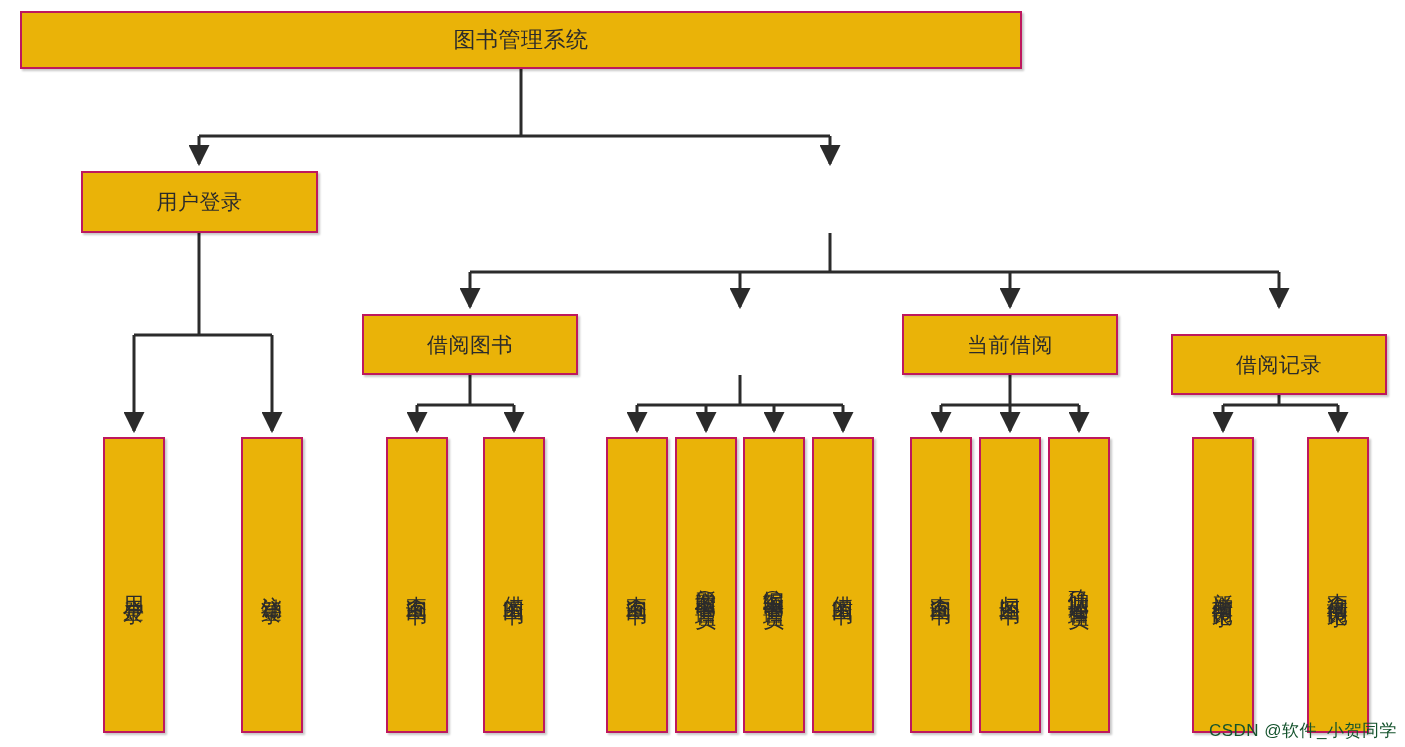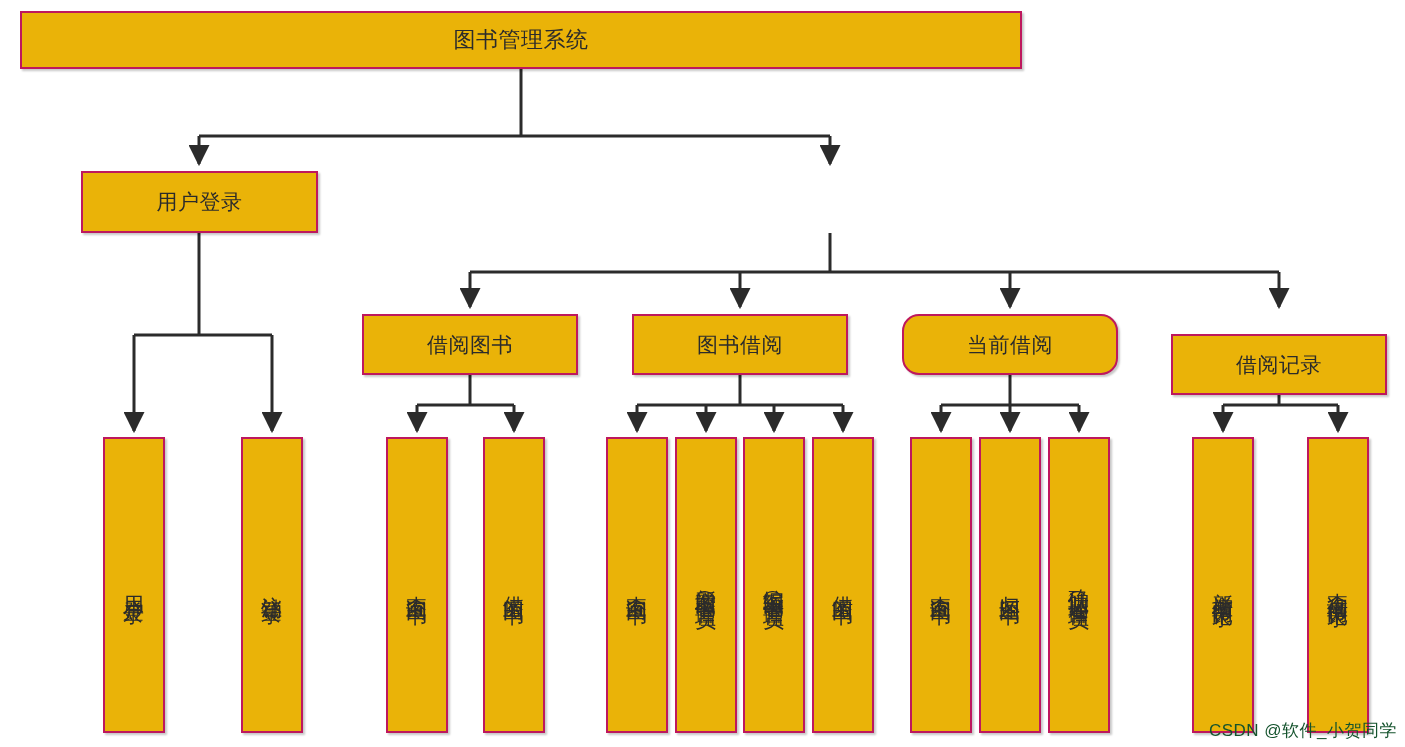--- a/index.html
+++ b/index.html
@@ -129,24 +129,21 @@
     <span class="label-h">图书管理系统</span>
   </div>
 
   <div class="node" style="left:81px; top:171px; width:237px; height:62px;">
     <span class="label-h">用户登录</span>
   </div>
 
   <div class="node" style="left:362px; top:314px; width:216px; height:61px;">
     <span class="label-h">借阅图书</span>
   </div>
-  <div class="node" style="left:632px; top:314px; width:216px; height:61px;">
-    <span class="label-h">图书借阅</span>
-  </div>
-  <div class="node" style="left:902px; top:314px; width:216px; height:61px;border-radius:17px;">
+  <div class="node" style="left:902px; top:314px; width:216px; height:61px;">
     <span class="label-h">当前借阅</span>
   </div>
   <div class="node" style="left:1171px; top:314px; width:216px; height:61px;margin-top:20px;">
     <span class="label-h">借阅记录</span>
   </div>
 
   <div class="node vert" style="left:103px; top:437px; width:62px; height:296px;">
     <span class="label-v">用户登录</span>
   </div>
   <div class="node vert" style="left:241px; top:437px; width:62px; height:296px;">

